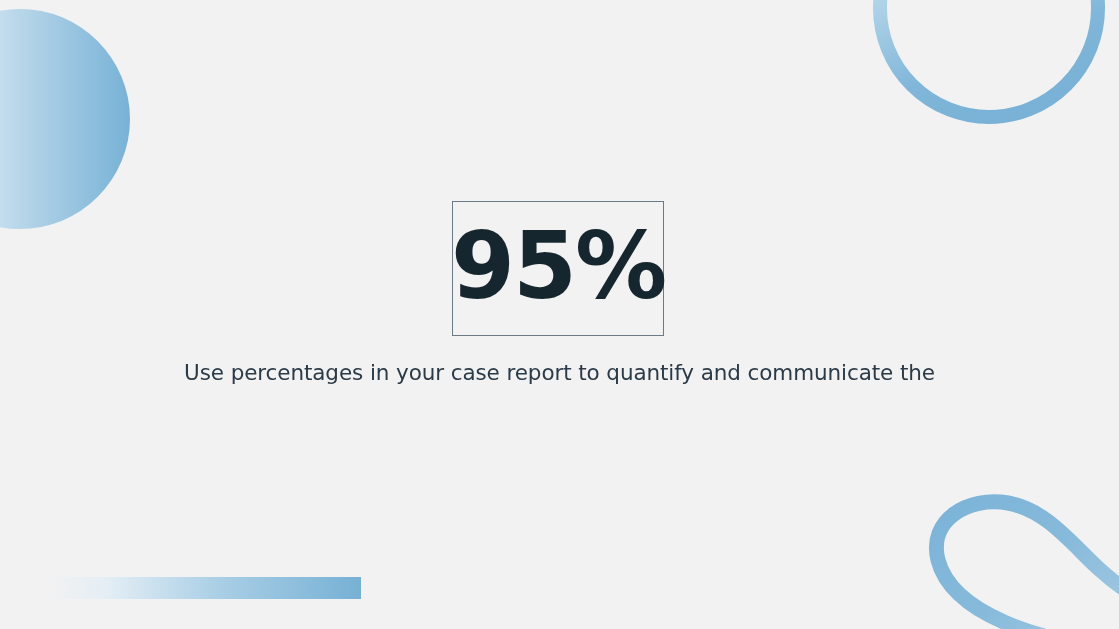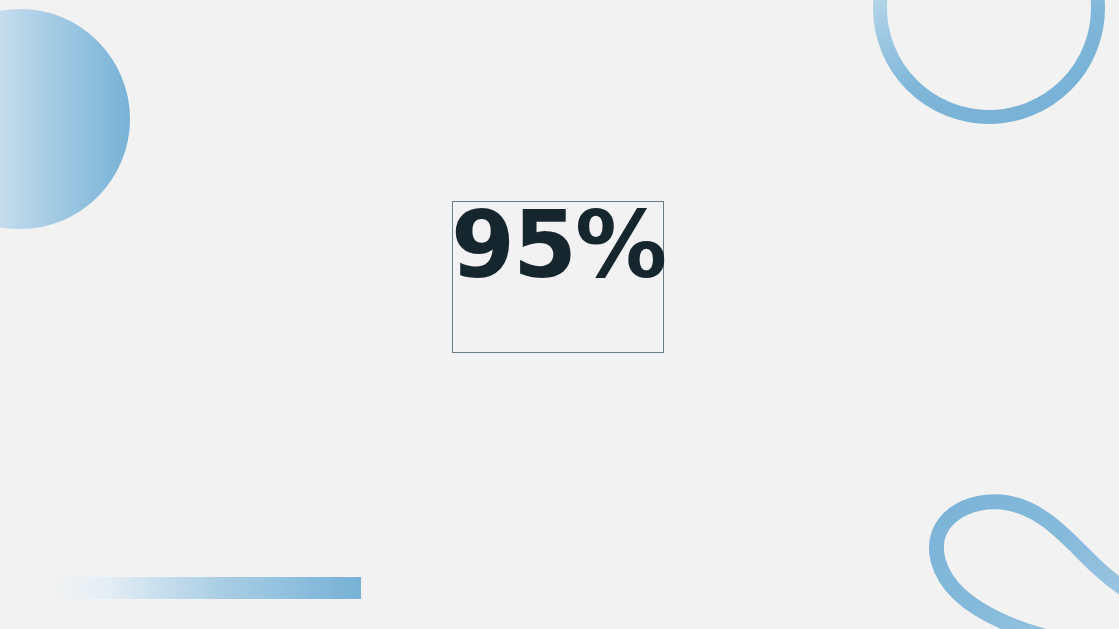--- a/index.html
+++ b/index.html
@@ -36,25 +36,25 @@
     right: 0;
     top: 0;
     z-index: 3;
   }
 
   .stat-box {
     position: absolute;
     left: 452px;
     top: 201px;
     width: 212px;
-    height: 152px;
+    height: 135px;
     box-sizing: border-box;
     border: 1.5px solid #6b7b85;
     display: flex;
-    align-items: flex-start;
+    align-items: center;
     justify-content: center;
   }
 
   .stat-value {
     font-family: "DejaVu Sans", sans-serif;
     font-size: 92px;
     font-weight: 700;
     letter-spacing: -2px;
     line-height: 1;
     color: #16262f;
@@ -136,16 +136,17 @@
     </g>
   </svg>
 
   <div class="content">
 
     <div class="stat-box">
       <span class="stat-value">95%</span>
     </div>
 
     <div class="caption">
+      <span class="cap-line">Use percentages in your case report to quantify and communicate the</span>
     </div>
 
   </div>
 </div>
 
 </body></html>

